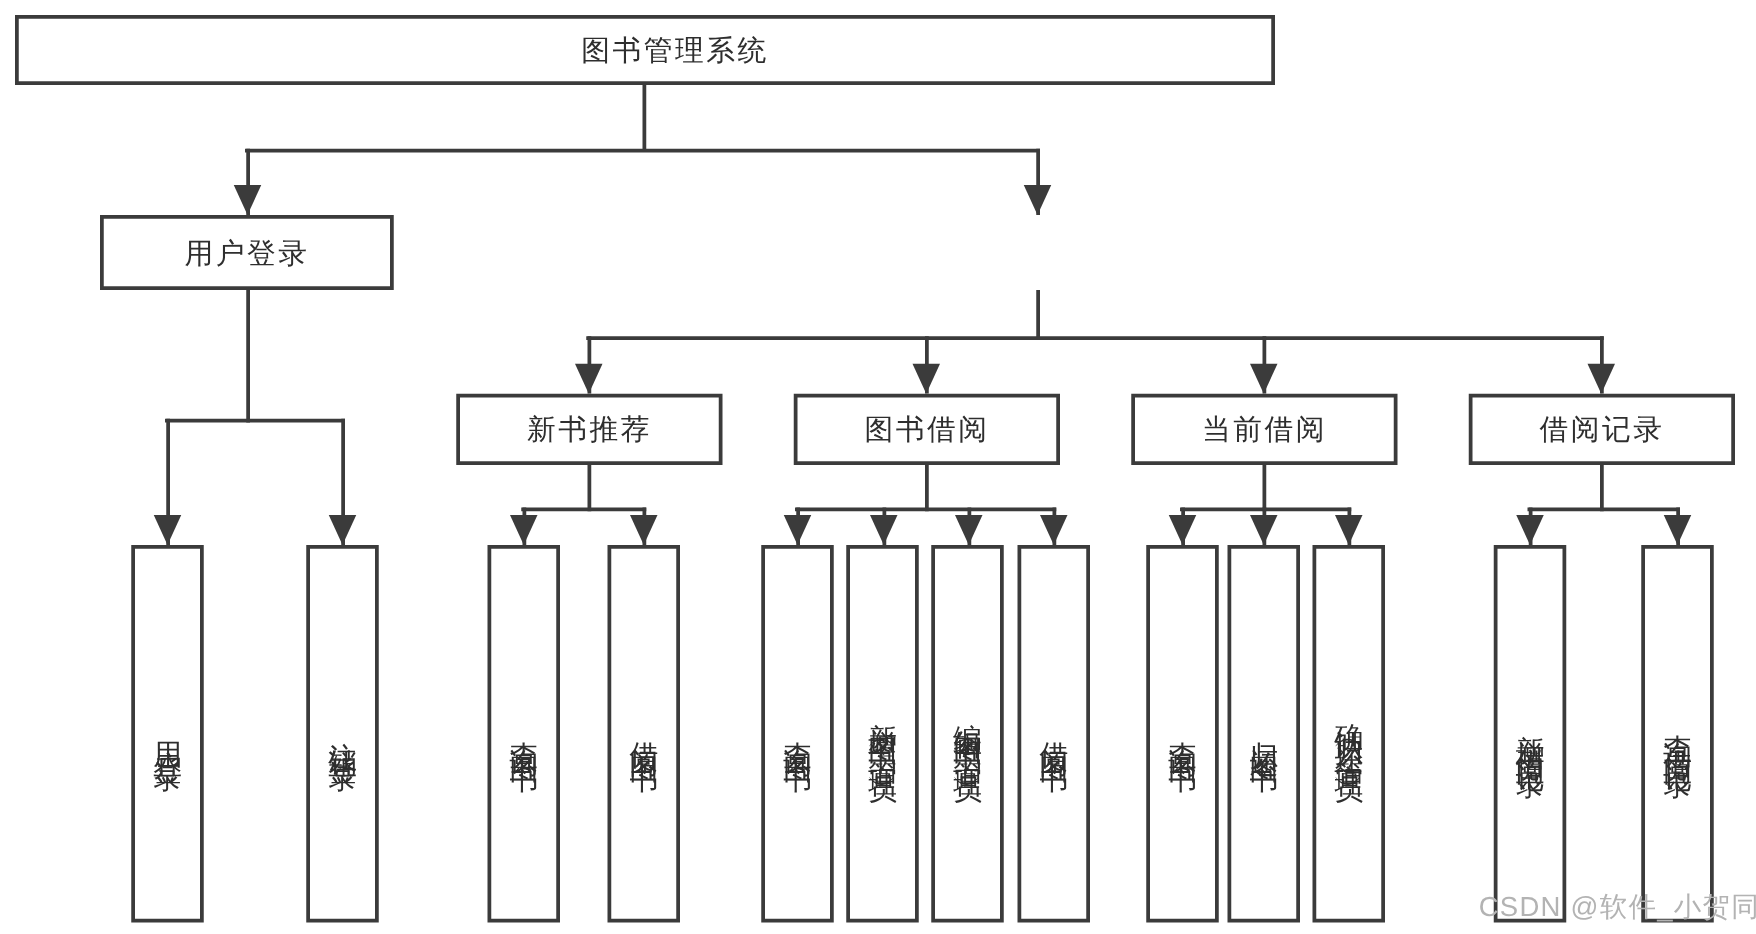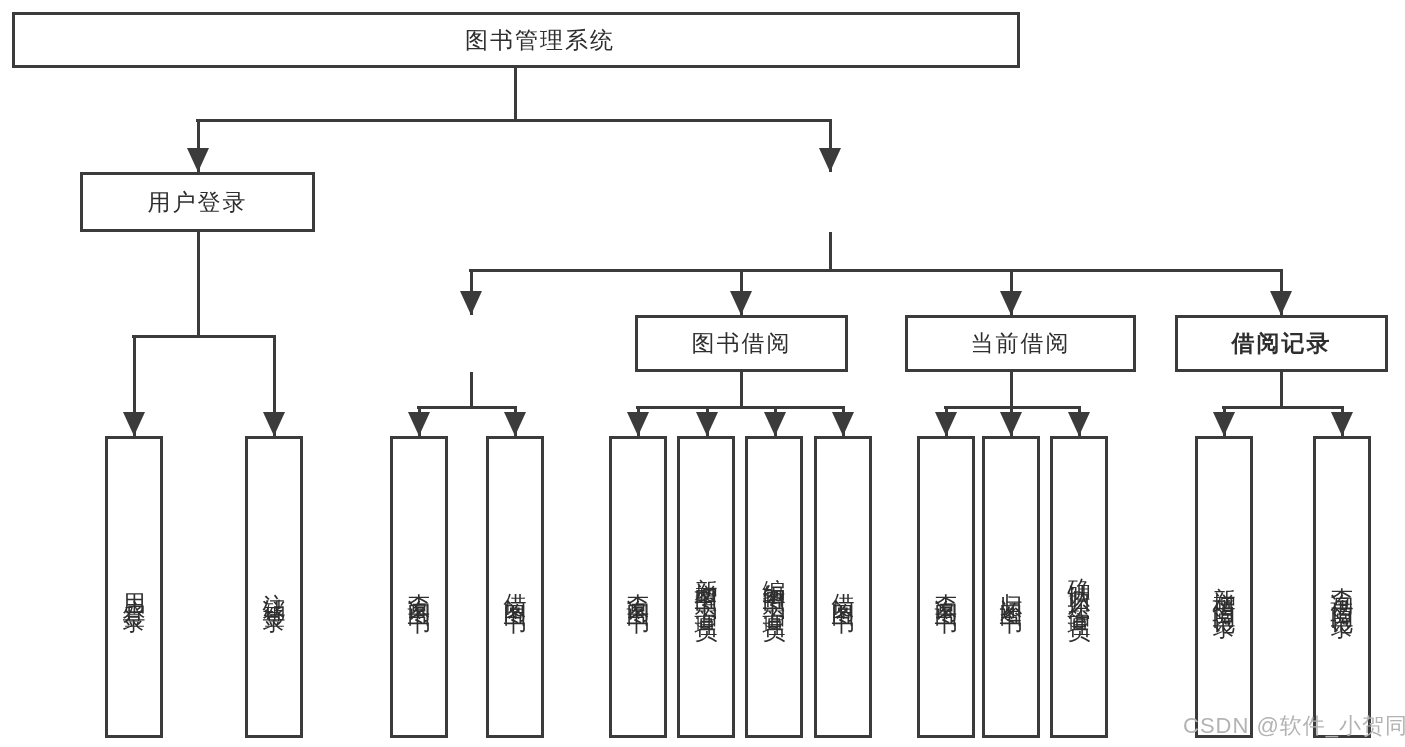--- a/index.html
+++ b/index.html
@@ -123,27 +123,30 @@
   <div class="arrow" style="left:1331px;top:412px;"></div>
 
   <div class="box h" style="left:12px;top:12px;width:1008px;height:56px;padding-left:48px;">
     <span>图书管理系统</span>
   </div>
 
   <div class="box h" style="left:80px;top:172px;width:235px;height:60px;">
     <span>用户登录</span>
   </div>
 
+  <div class="box h" style="left:365px;top:315px;width:213px;height:57px;">
+    <span>新书推荐</span>
+  </div>
   <div class="box h" style="left:635px;top:315px;width:213px;height:57px;">
     <span>图书借阅</span>
   </div>
-  <div class="box h" style="left:905px;top:315px;width:231px;height:57px;">
+  <div class="box h" style="left:905px;top:315px;width:213px;height:57px;">
     <span>当前借阅</span>
   </div>
-  <div class="box h" style="left:1175px;top:315px;width:213px;height:57px;font-weight:bold;">
+  <div class="box h" style="left:1175px;top:315px;width:213px;height:57px;">
     <span>借阅记录</span>
   </div>
 
   <div class="box v" style="left:105px;top:436px;width:58px;height:302px;">
     <span>用户登录</span>
   </div>
   <div class="box v" style="left:245px;top:436px;width:58px;height:302px;">
     <span>注销登录</span>
   </div>
   <div class="box v" style="left:390px;top:436px;width:58px;height:302px;">

